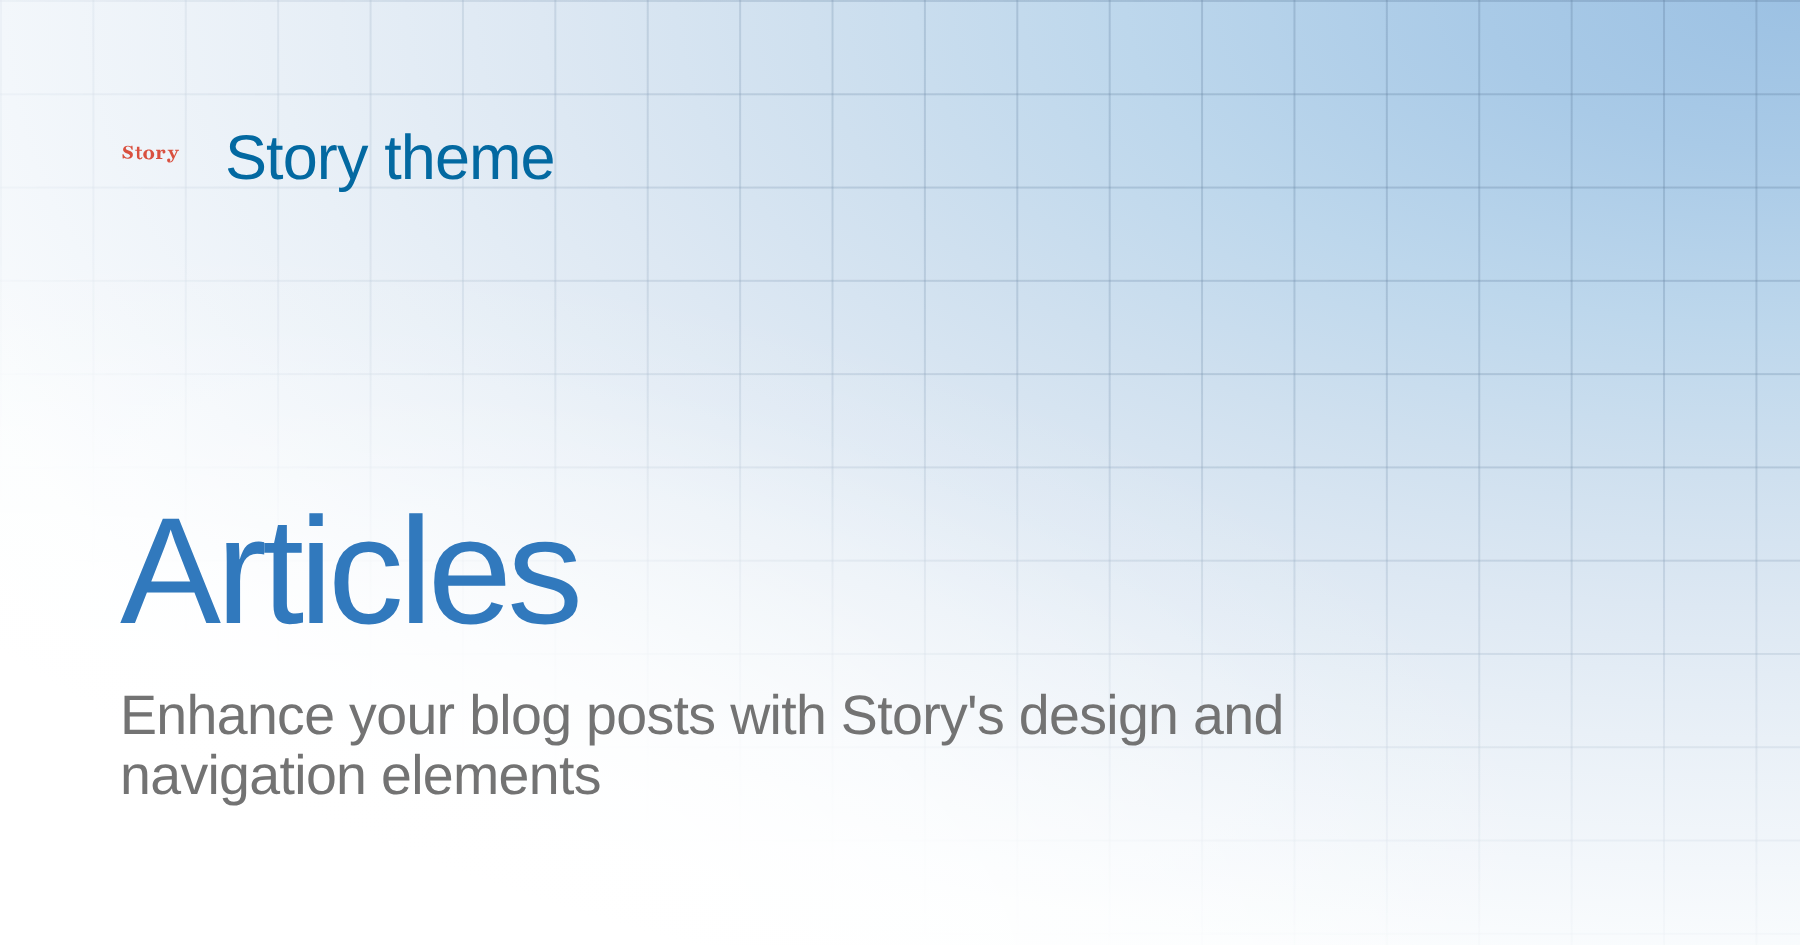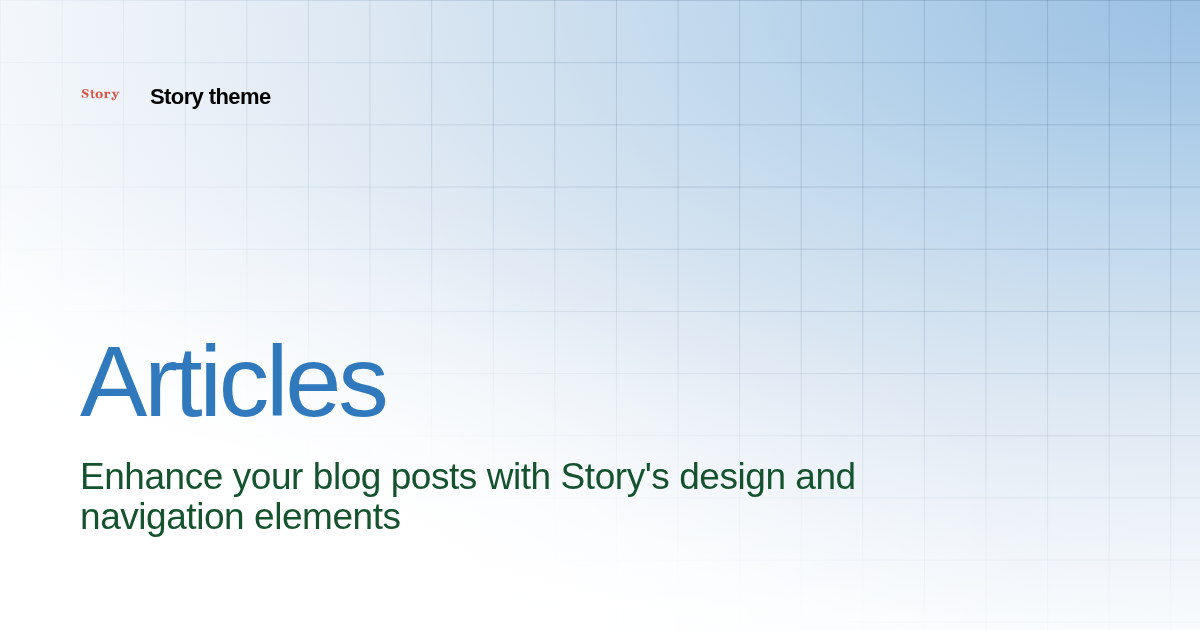--- a/index.html
+++ b/index.html
@@ -91,24 +91,24 @@
     align-items: center;
     gap: 18px;
   }
   .brand-mark {
     display: block;
     width: 52px;
     height: 26px;
     flex: 0 0 auto;
   }
   .brand-title {
-    font-size: 22px;
-    font-weight: 700;
+    font-size: 42px;
+    font-weight: 400;
     letter-spacing: -0.6px;
-    color: #000000;
+    color: #0369a1;
     line-height: 1;
     white-space: nowrap;
   }
 
   
   .hero {
     position: absolute;
     left: 80px;
     top: 330px;
     width: 900px;
@@ -121,21 +121,21 @@
     color: #3179bd;
     margin: 0;
     white-space: nowrap;
   }
   .hero-subtitle {
     margin: 24px 0 10px 0;
     font-size: 37px;
     font-weight: 400;
     line-height: 40px;
     letter-spacing: -0.45px;
-    color: #14532d;
+    color: #737373;
     max-width: 790px;
   }
 </style>
 </head>
 <body>
 
 <div class="canvas">
 
   <div class="bg-blue"></div>
   <div class="bg-grid"></div>

